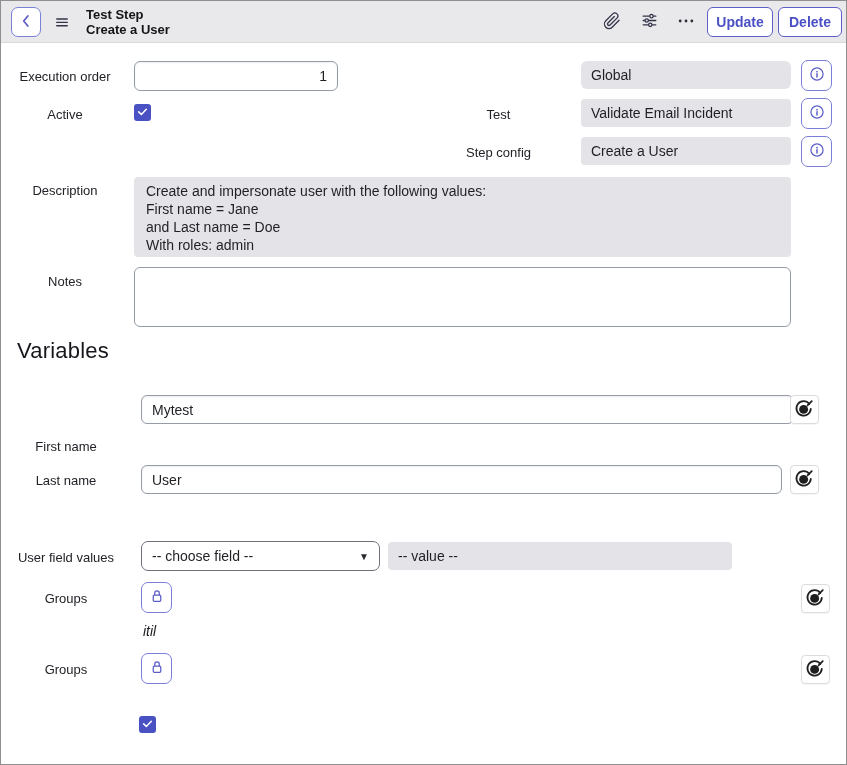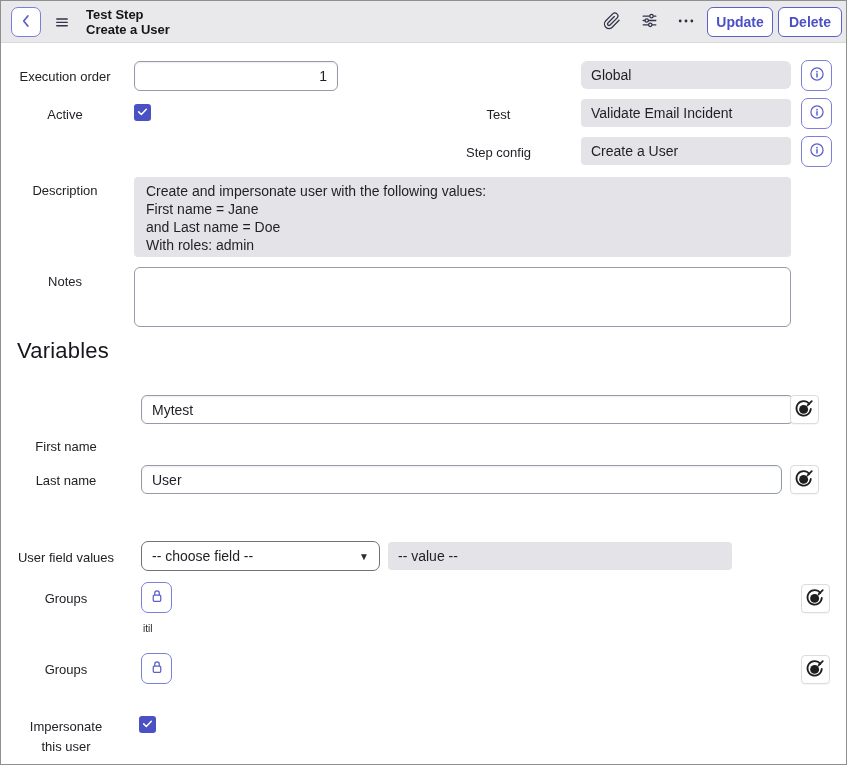--- a/index.html
+++ b/index.html
@@ -84,21 +84,21 @@
     box-shadow: 0 1px 1px rgba(0,0,0,0.04);
     cursor: pointer;
   }
   .selectbox {
     border: 1px solid #6e7179; border-radius: 6px; background: #fff;
     display: flex; align-items: center;
     font-size: 14px; color: #1f1f24;
     padding: 0 10px; cursor: pointer;
   }
   .selectbox .arrow { margin-left: auto; font-size: 10px; color: #2b2b30; }
-  .itil-text { font-size: 10px; color: #1f1f24; }
+  .itil-text { font-size: 14px; color: #1f1f24; font-style: italic; }
   .pre-line { white-space: pre-line; }
 </style>
 </head>
 <body>
 
 <div id="app">
 
   <div class="header">
 
     <button class="abs iconbtn-bordered btn-back">
@@ -286,22 +286,20 @@
   <button class="abs pillbtn" style="left:800px; top:654px; width:29px; height:29px;">
     <span>
       <svg width="21" height="21" viewBox="0 0 24 24">
           <circle cx="11" cy="13" r="5.1" fill="#1e1e1e"></circle>
           <path d="M17.5 6.8 A 8.2 8.2 0 1 0 19.2 12.5" fill="none" stroke="#1e1e1e" stroke-width="2" stroke-linecap="round"></path>
           <line x1="15.5" y1="8.5" x2="20.3" y2="3.7" stroke="#1e1e1e" stroke-width="2" stroke-linecap="round"></line>
         </svg>
     </span>
   </button>
 
-  <div class="abs lbl pre-line" style="left:0; width:130px; top:716px; line-height:20px;">Impersonate
-this user</div>
   <div class="abs checkbox" style="left:138px; top:715px;" role="checkbox" aria-checked="true">
     <span>
       <svg width="13" height="13" viewBox="0 0 17 17">
           <polyline points="3.5,9 7,12.5 13.5,5.5" fill="none" stroke="#ffffff" stroke-width="2" stroke-linecap="round" stroke-linejoin="round"></polyline>
         </svg>
     </span>
   </div>
 
 </div>
 

